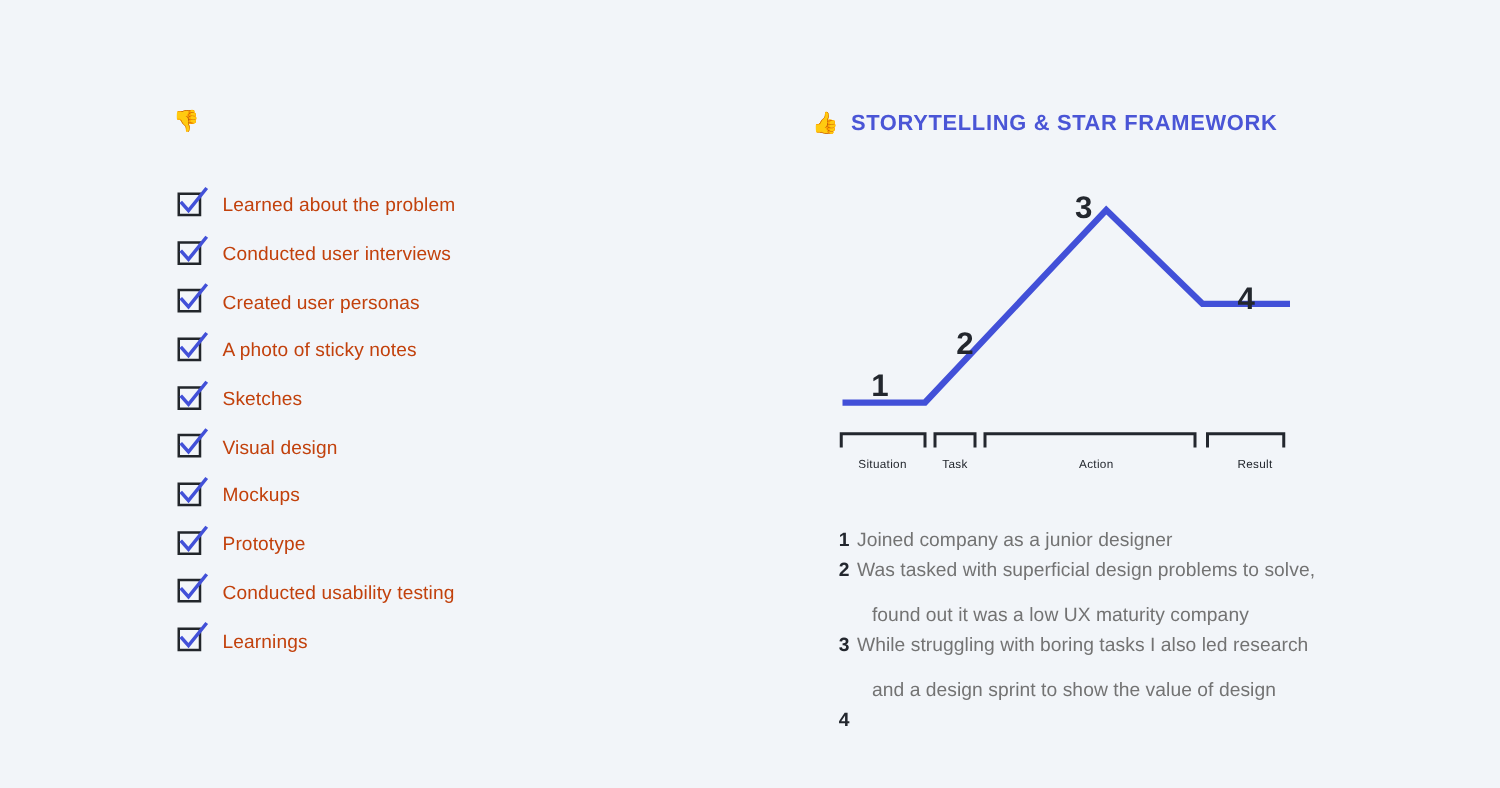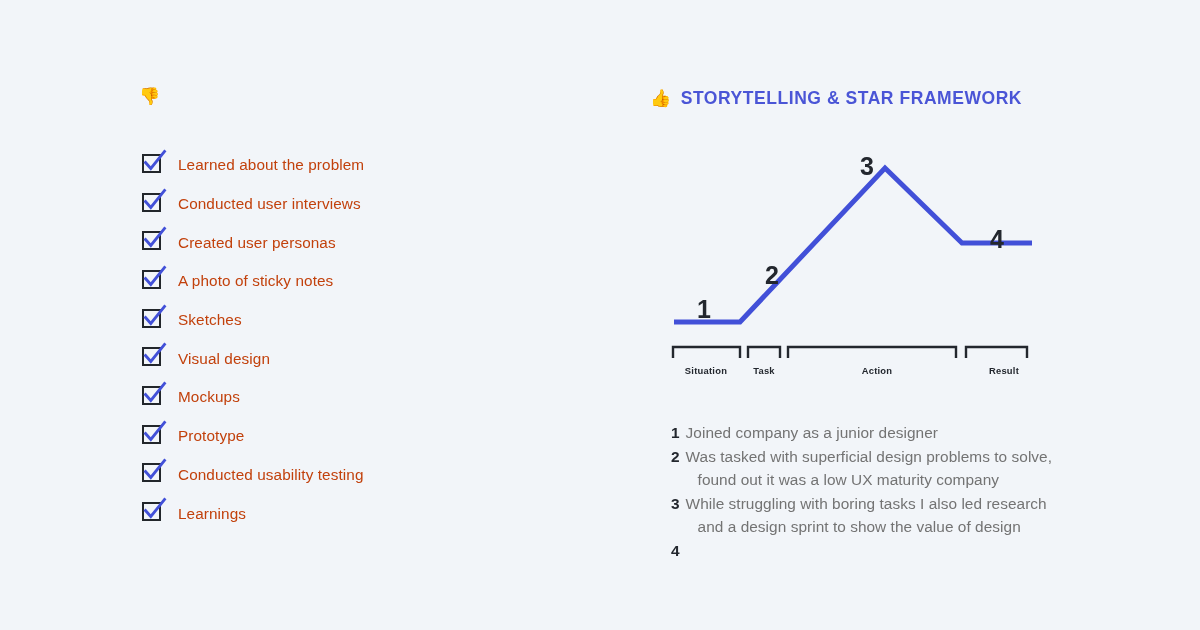--- a/index.html
+++ b/index.html
@@ -98,21 +98,21 @@
     position: absolute;
     font-size: 25px;
     font-weight: bold;
     color: #23272e;
     line-height: 1;
   }
 
   .phase-label {
     position: absolute;
     font-size: 9.4px;
-    font-weight: bold;
+    font-weight: normal;
     color: #23272e;
     letter-spacing: 0.25px;
     text-align: center;
     transform: translateX(-50%);
     white-space: nowrap;
   }
 
   
   .story-list {
     position: absolute;
@@ -134,21 +134,21 @@
     flex: 0 0 auto;
   }
   .story-text {
     font-size: 15.4px;
     color: #737373;
     line-height: 23px;
     letter-spacing: 0.05px;
     white-space: pre-line;
     text-indent: 0;
   }
-  .story-text .cont { display: block; padding-left: 12px; }
+  .story-text .cont { display: block; padding-left: 12px; margin-top: 13px; }
 </style>
 </head>
 <body>
 
 <div class="slide">
 
   <div class="col-heading" id="heading-left">
     <span class="emoji">👎</span>
   </div>
 

